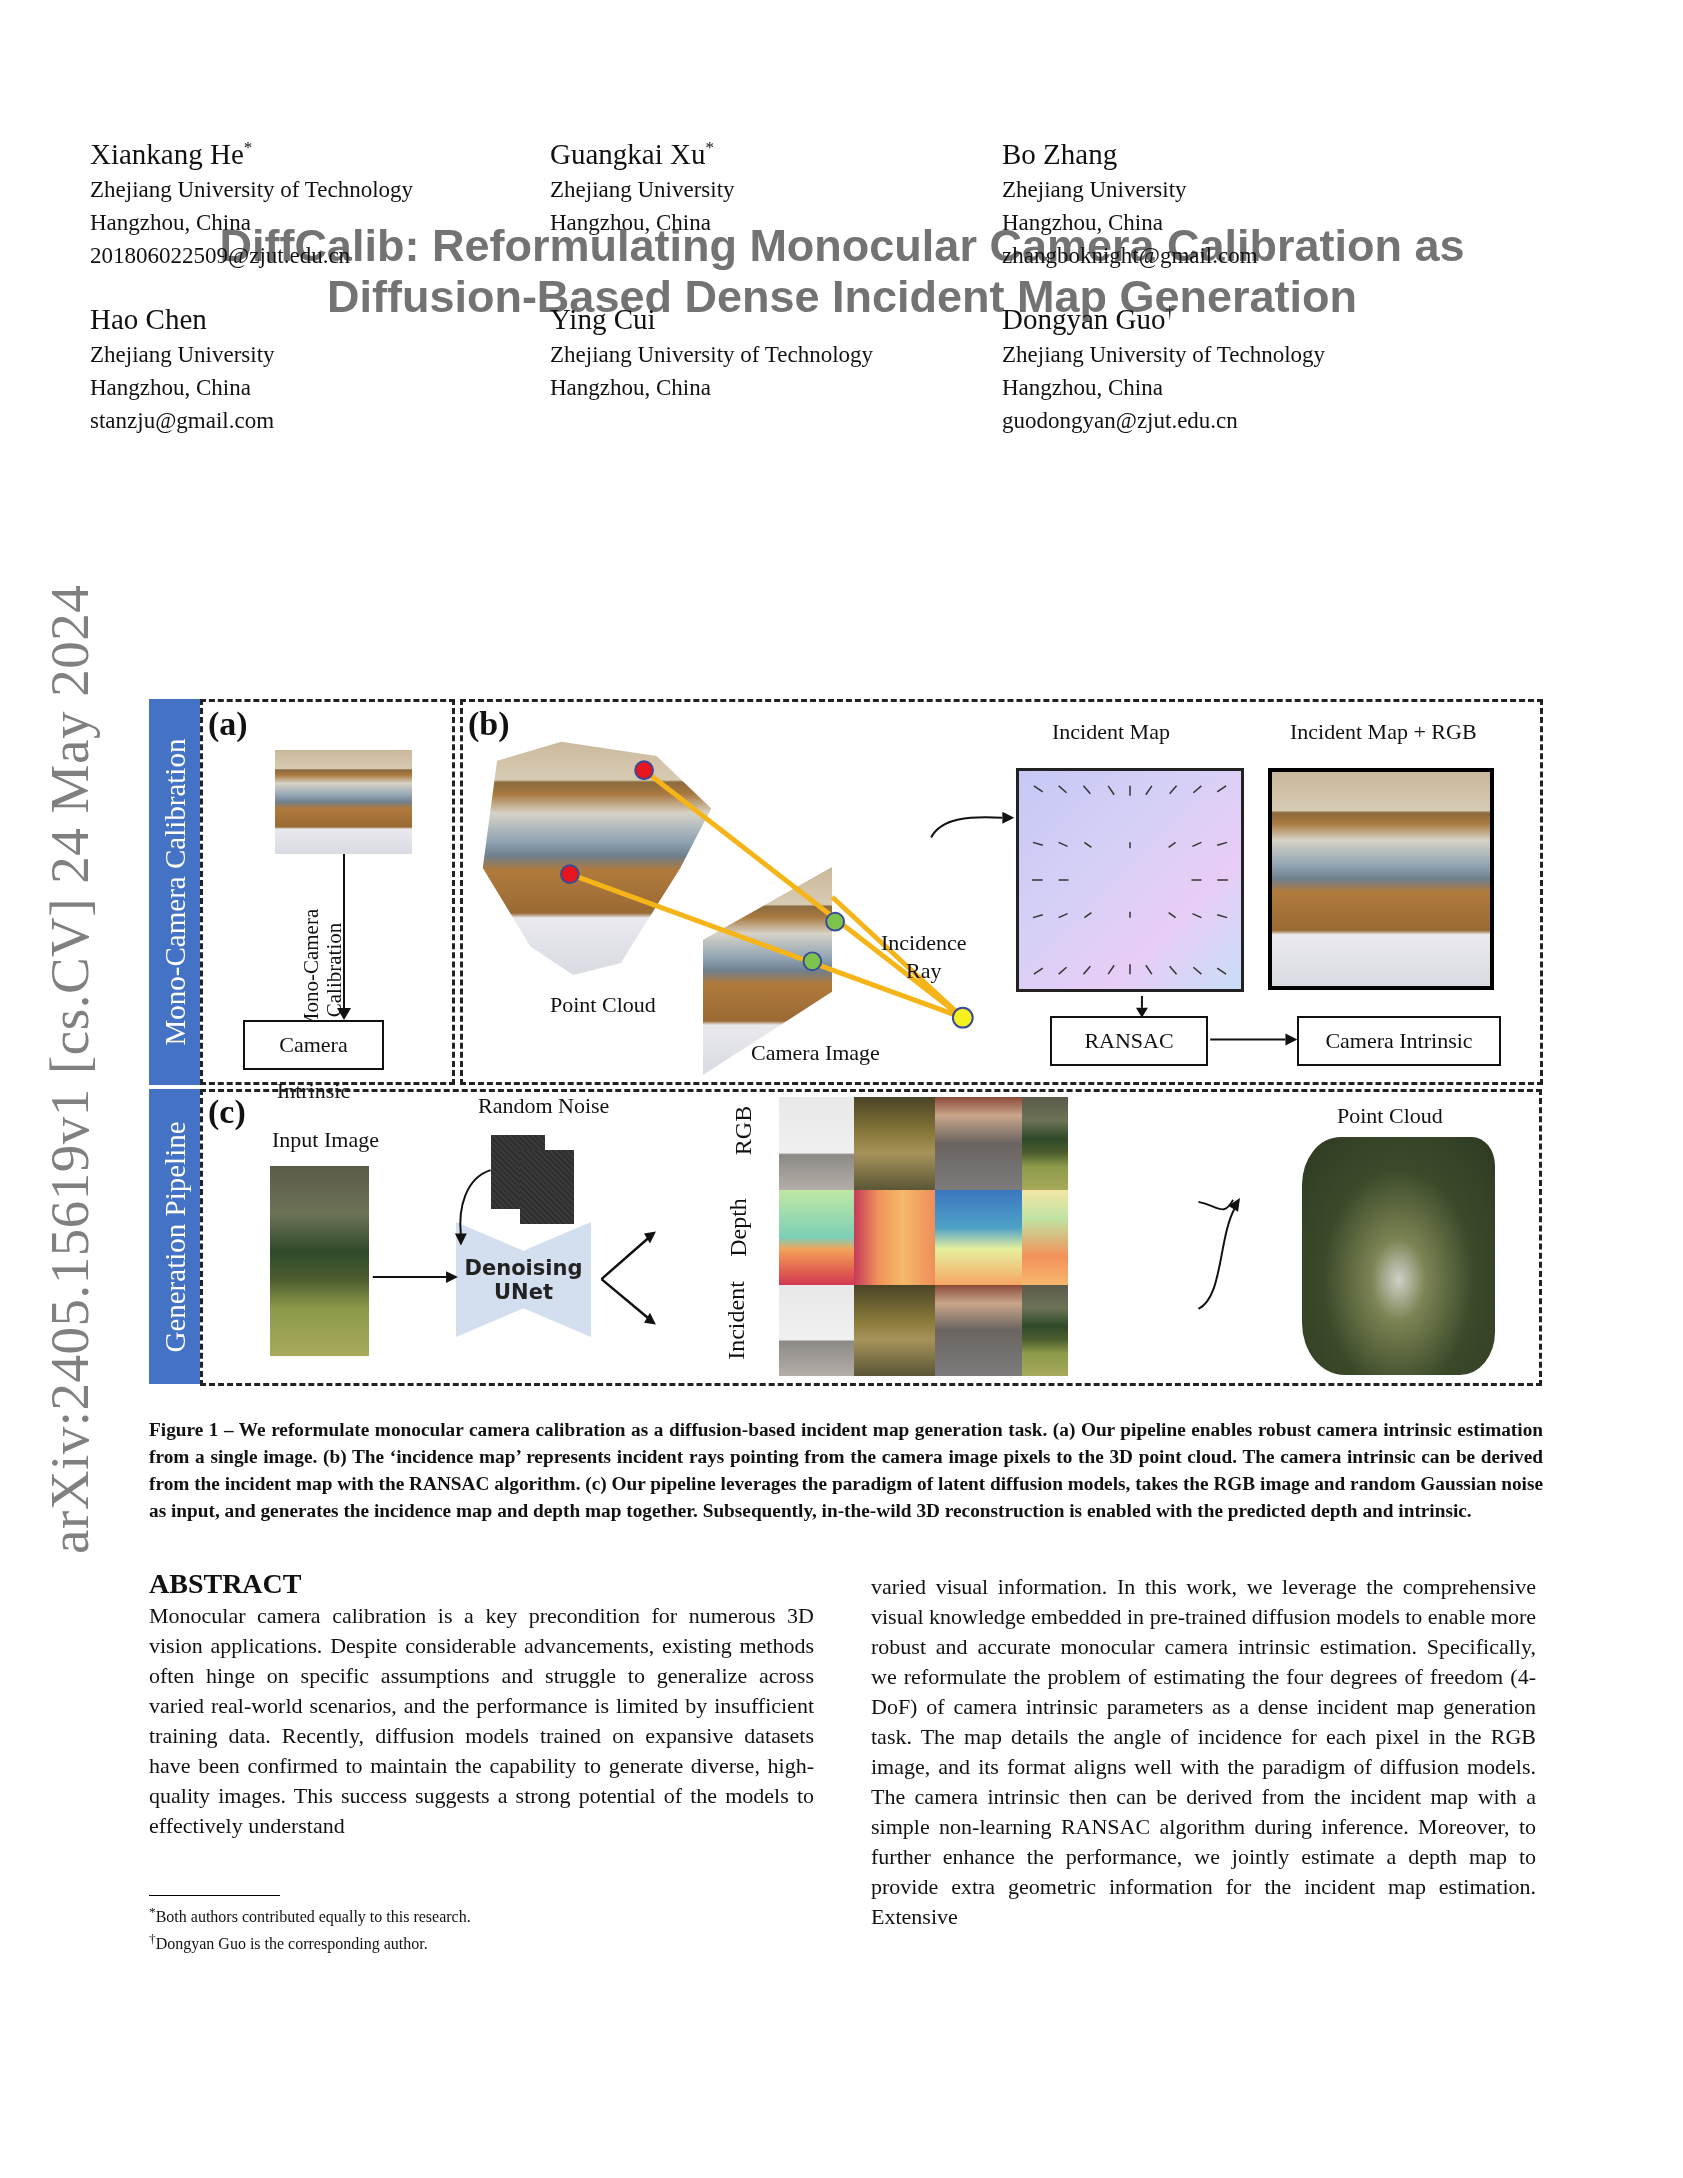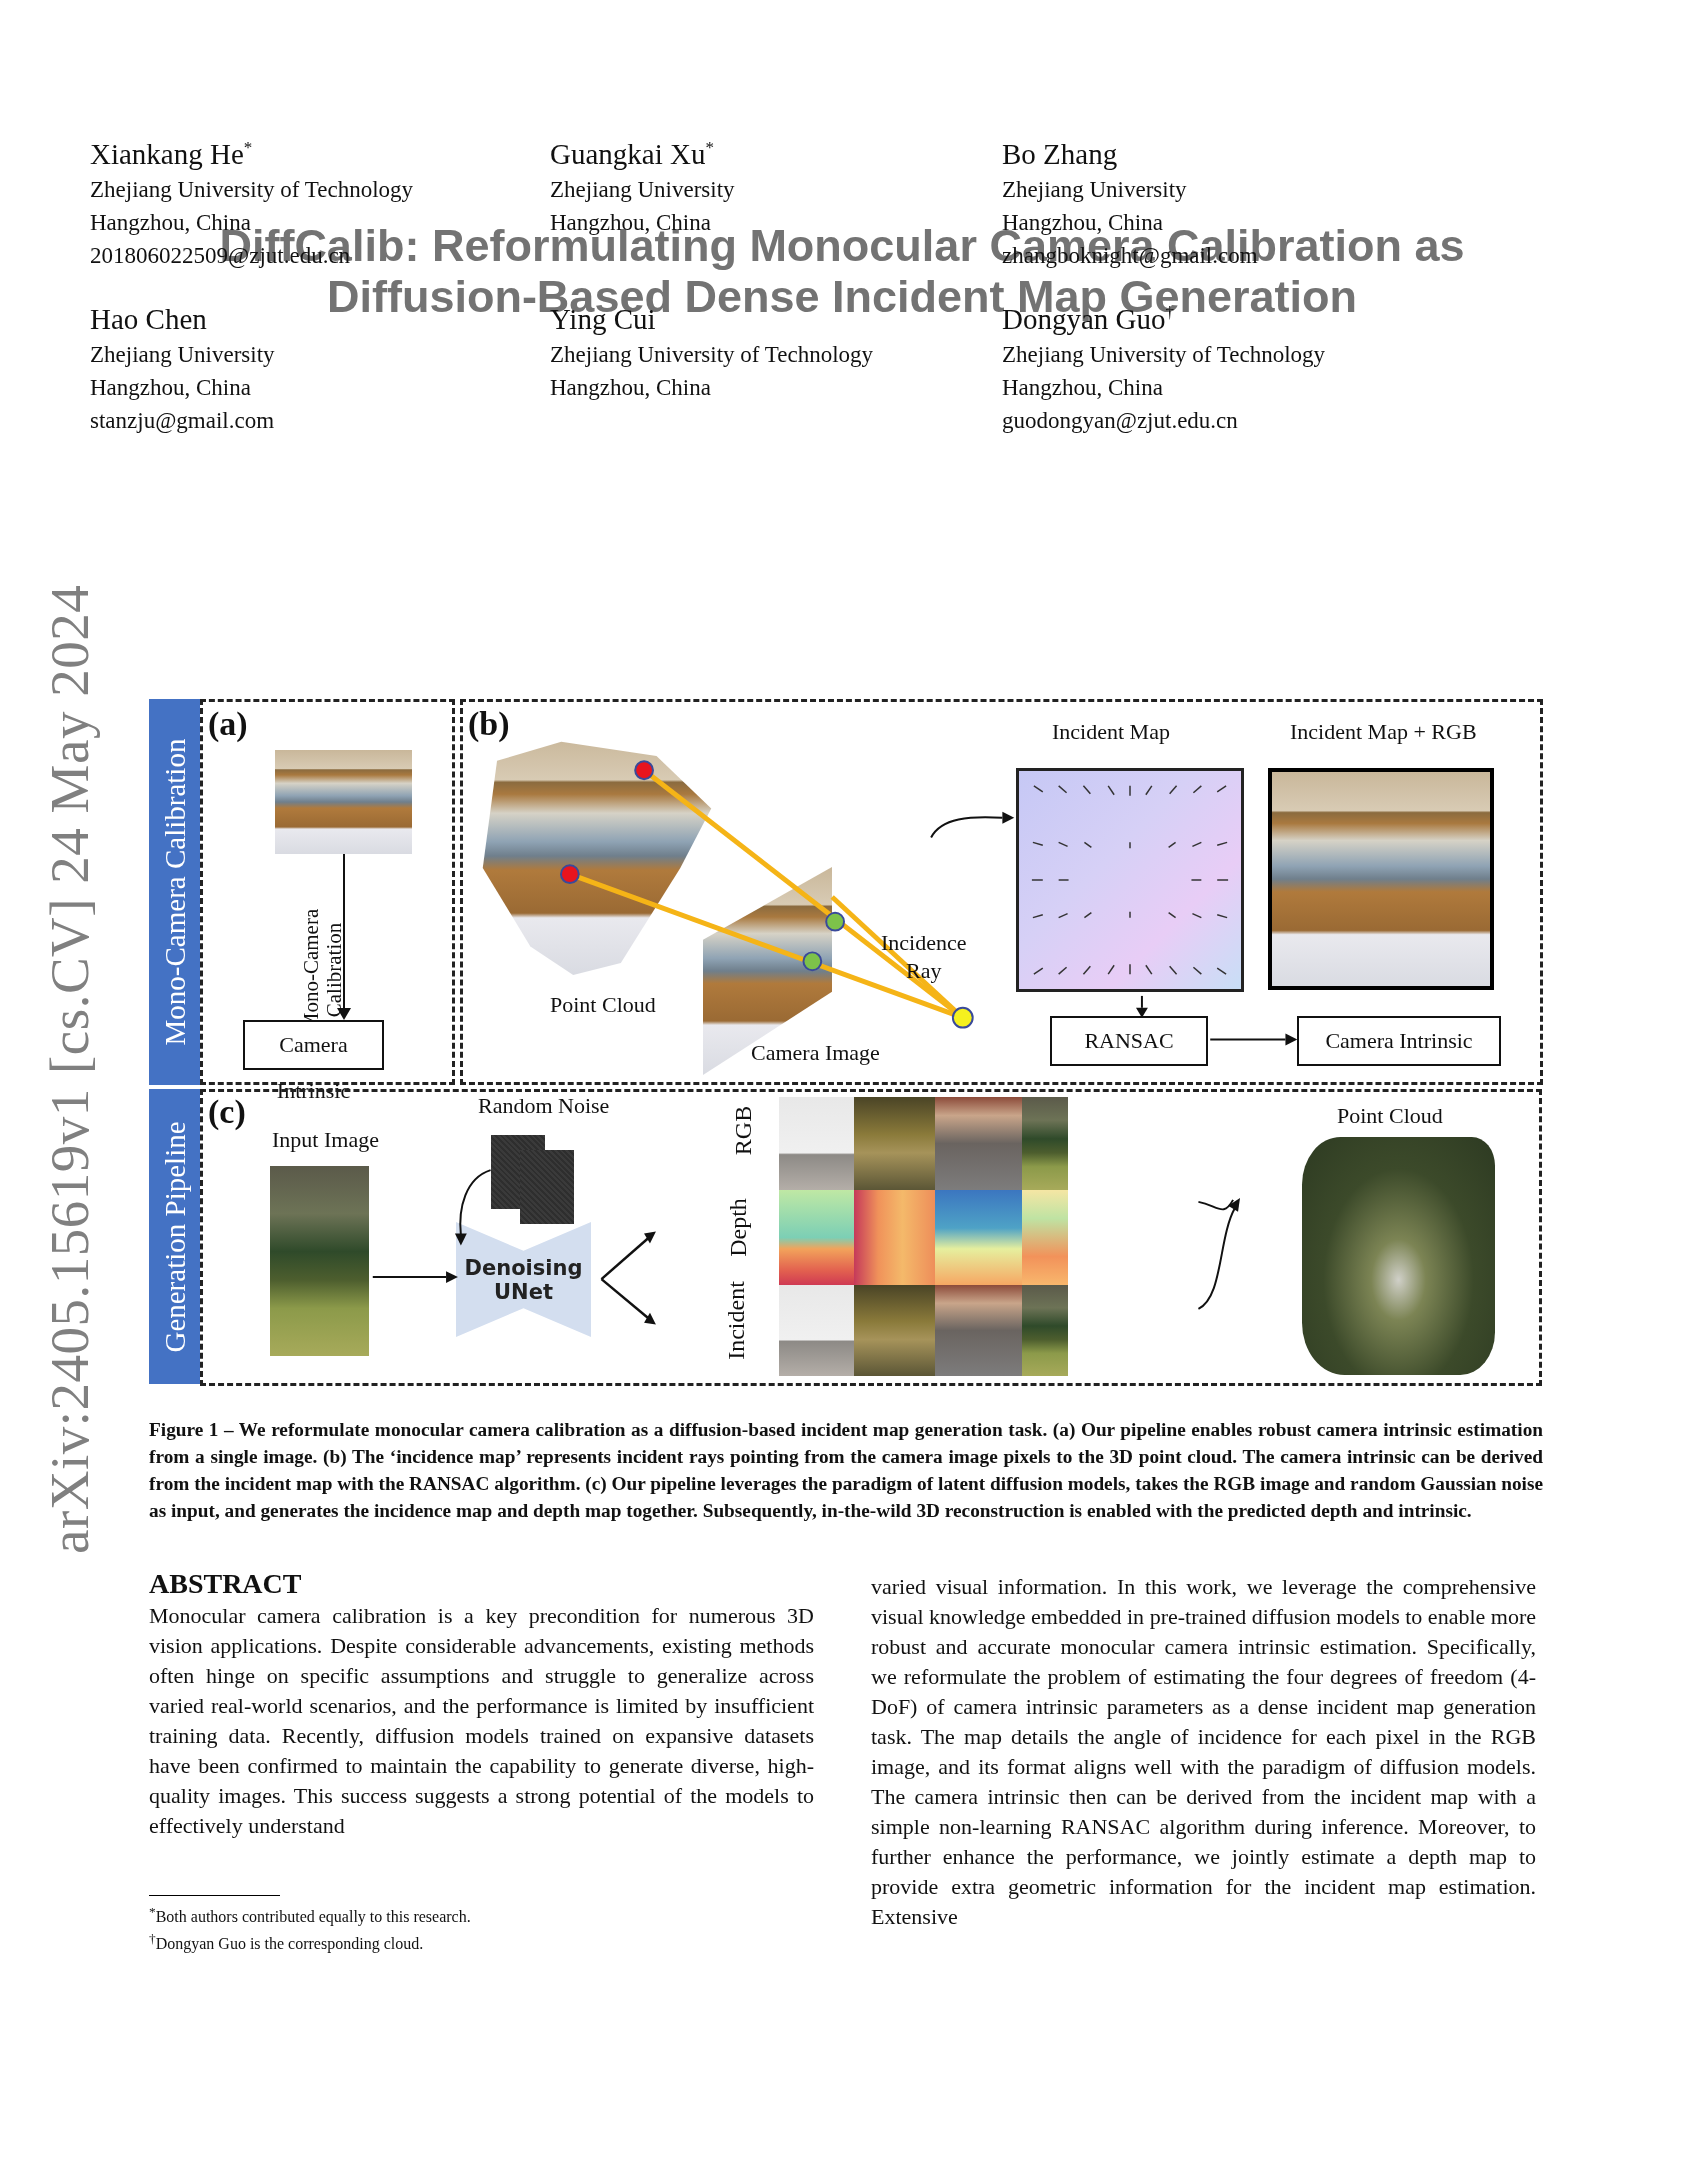--- a/index.html
+++ b/index.html
@@ -234,15 +234,15 @@
   <h2>ABSTRACT</h2>
   <div>Monocular camera calibration is a key precondition for numerous 3D vision applications. Despite considerable advancements, existing methods often hinge on specific assumptions and struggle to generalize across varied real-world scenarios, and the performance is limited by insufficient training data. Recently, diffusion models trained on expansive datasets have been confirmed to maintain the capability to generate diverse, high-quality images. This success suggests a strong potential of the models to effectively understand</div>
 </div>
 <div class="col" style="left:871px;top:1572px;width:665px;">
   <div>varied visual information. In this work, we leverage the comprehensive visual knowledge embedded in pre-trained diffusion models to enable more robust and accurate monocular camera intrinsic estimation. Specifically, we reformulate the problem of estimating the four degrees of freedom (4-DoF) of camera intrinsic parameters as a dense incident map generation task. The map details the angle of incidence for each pixel in the RGB image, and its format aligns well with the paradigm of diffusion models. The camera intrinsic then can be derived from the incident map with a simple non-learning RANSAC algorithm during inference. Moreover, to further enhance the performance, we jointly estimate a depth map to provide extra geometric information for the incident map estimation. Extensive</div>
 </div>
 
 <div class="fnrule"></div>
 <div class="fn" style="top:1901px;">
   <div><sup>*</sup><span>Both authors contributed equally to this research.</span></div>
-  <div><sup>†</sup><span>Dongyan Guo is the corresponding cloud.</span></div>
+  <div><sup>†</sup><span>Dongyan Guo is the corresponding author.</span></div>
 </div>
 
 
 </body></html>

